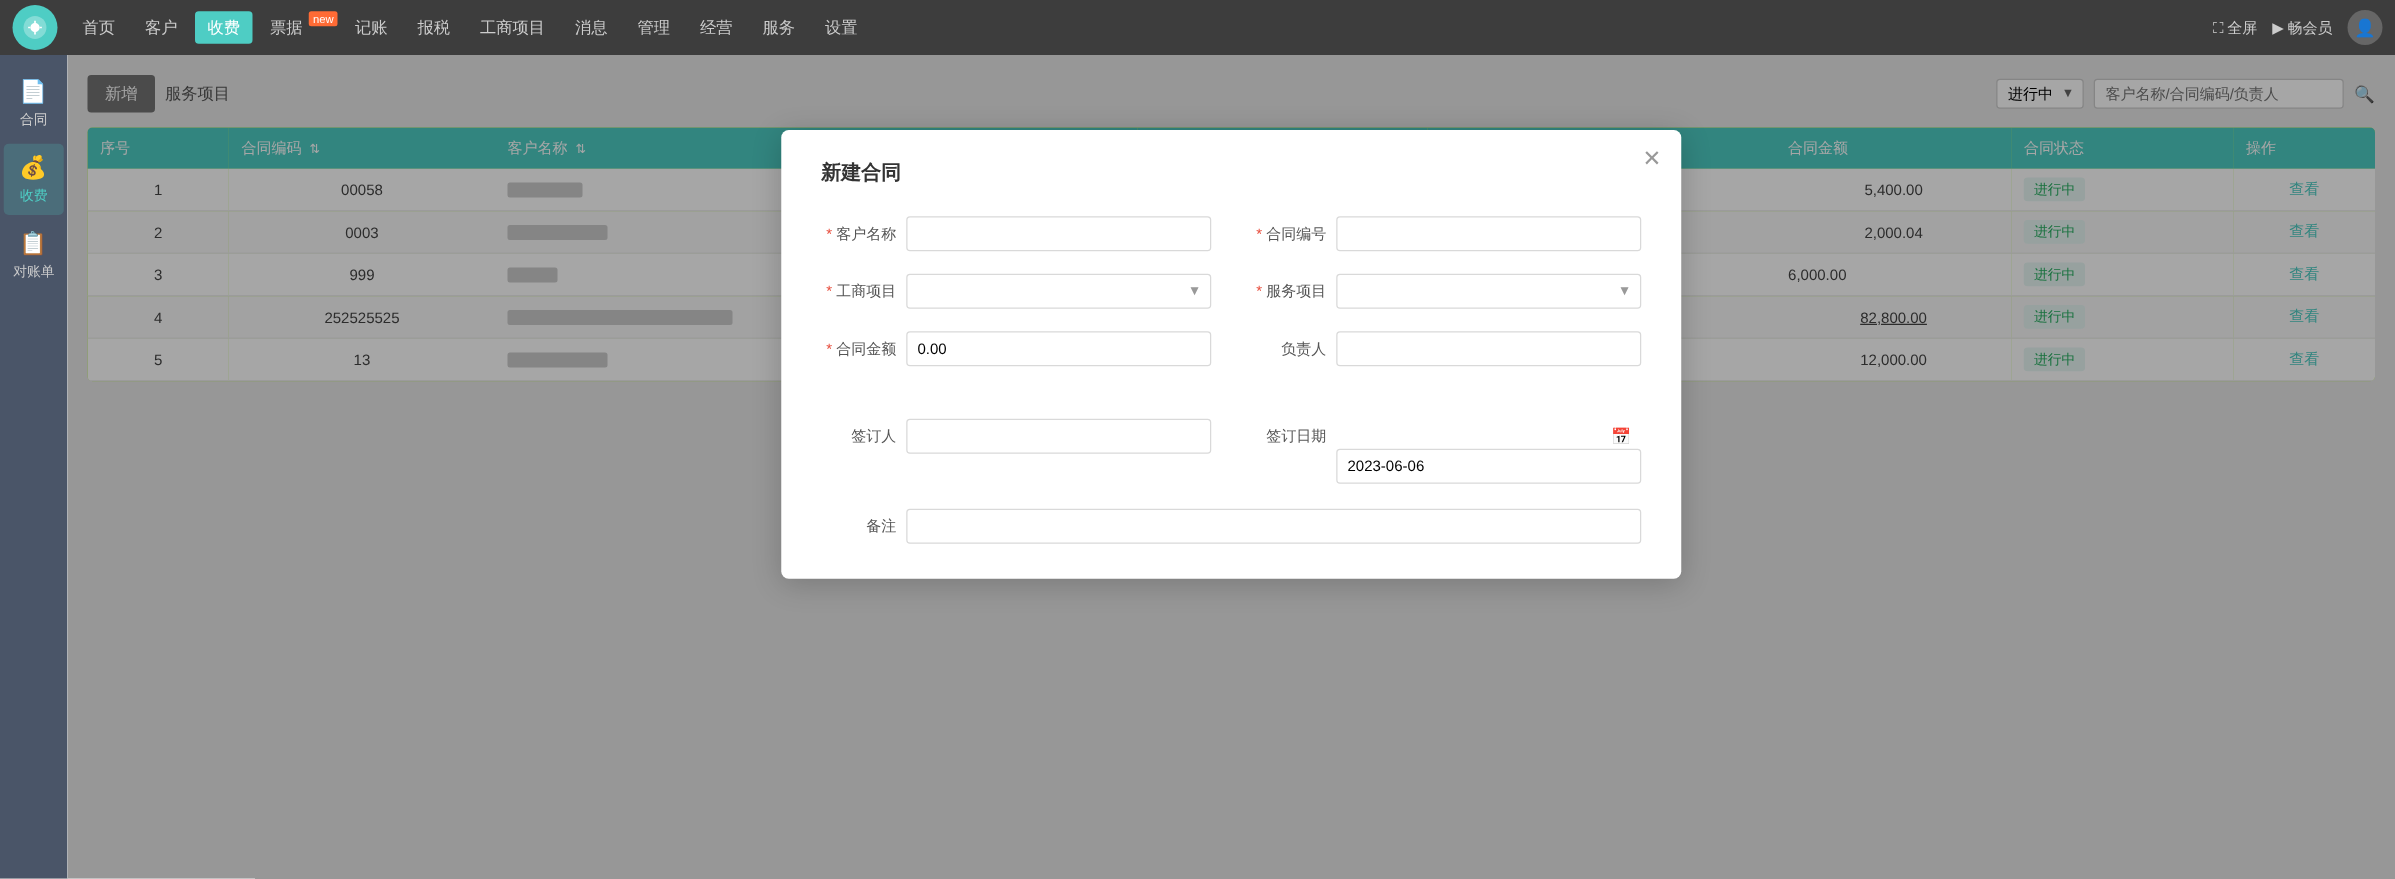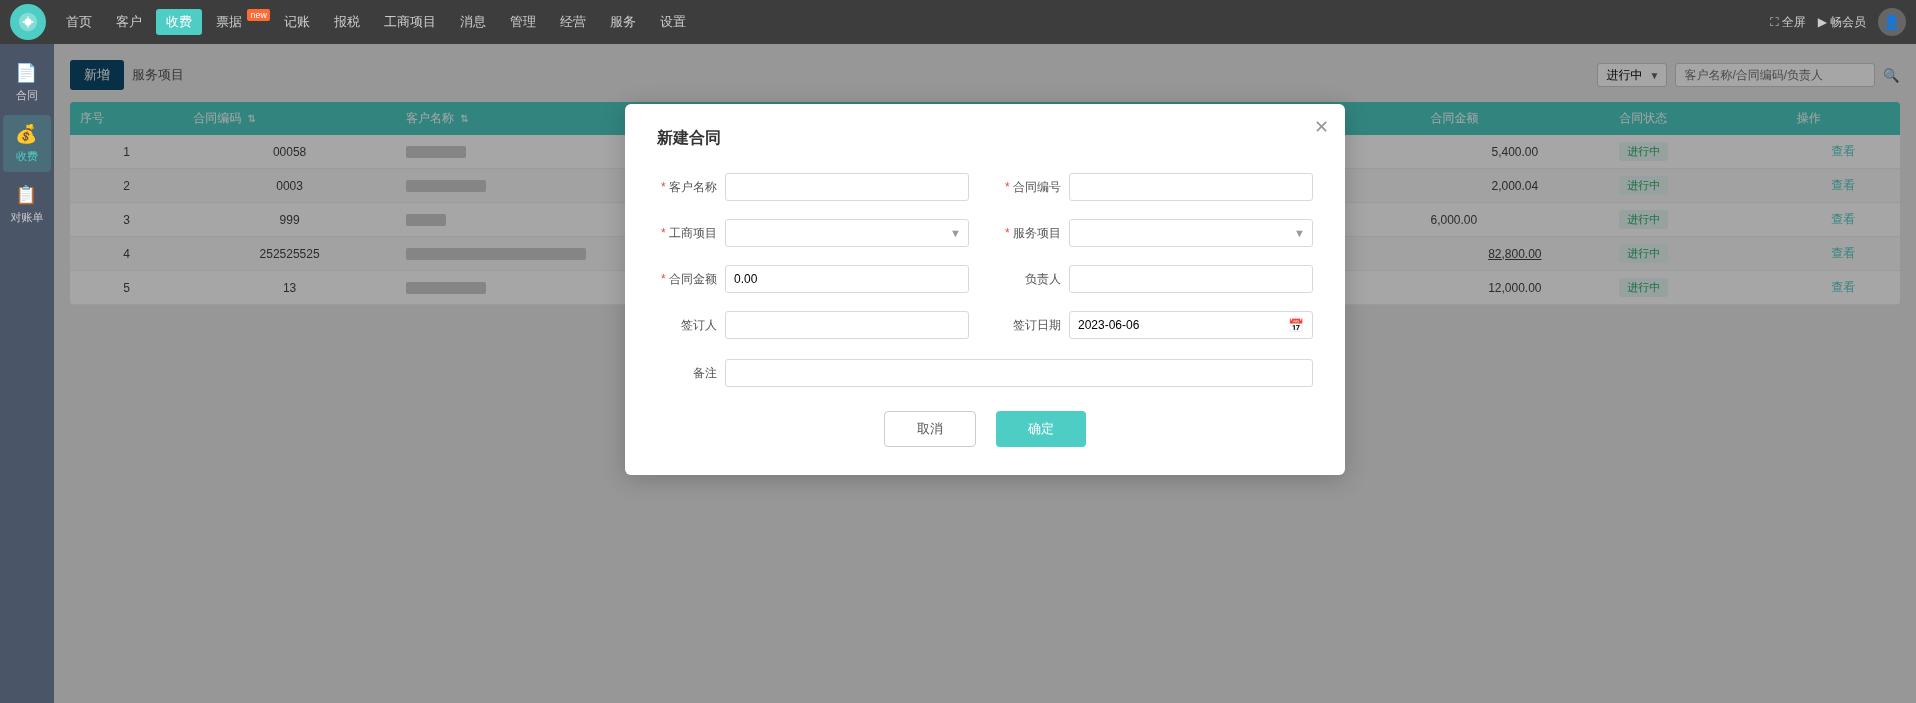--- a/index.html
+++ b/index.html
@@ -113,21 +113,21 @@
     }
 
     
     .table-toolbar {
       display: flex;
       align-items: center;
       gap: 8px;
       margin-bottom: 12px;
     }
     .btn-new {
-      background: #0c4a6e;
+      background: #737373;
       color: #fff;
       border: none;
       padding: 6px 14px;
       border-radius: 3px;
       cursor: pointer;
       font-size: 13px;
     }
     .toolbar-label {
       color: #555;
       font-size: 13px;
@@ -285,21 +285,21 @@
       top: 50%;
       transform: translateY(-50%);
       pointer-events: none;
       color: #999;
       font-size: 11px;
     }
     .date-input-wrapper {
       flex: 1;
       position: relative;
     }
-    .date-input-wrapper .form-input { width: 100%; }
+    .date-input-wrapper .form-input { width: 100%; margin-top: 48px; }
     .cal-icon {
       position: absolute;
       right: 8px; top: 50%;
       transform: translateY(-50%);
       color: #aaa;
       font-size: 13px;
       pointer-events: none;
     }
     .modal-footer {
       display: flex;
@@ -542,21 +542,17 @@
               <span class="cal-icon">📅</span>
             </div>
           </div>
         </div>
 
         <div class="notes-row">
           <label class="form-label">备注</label>
           <input class="form-input" type="text" style="flex: 1 1 0%;">
         </div>
 
-        <div class="modal-footer">
-          <button class="btn-cancel">取消</button>
-          <button class="btn-confirm">确定</button>
-        </div>
       </div>
     </div>
 
   </div>
 </div>
 
 </body></html>

